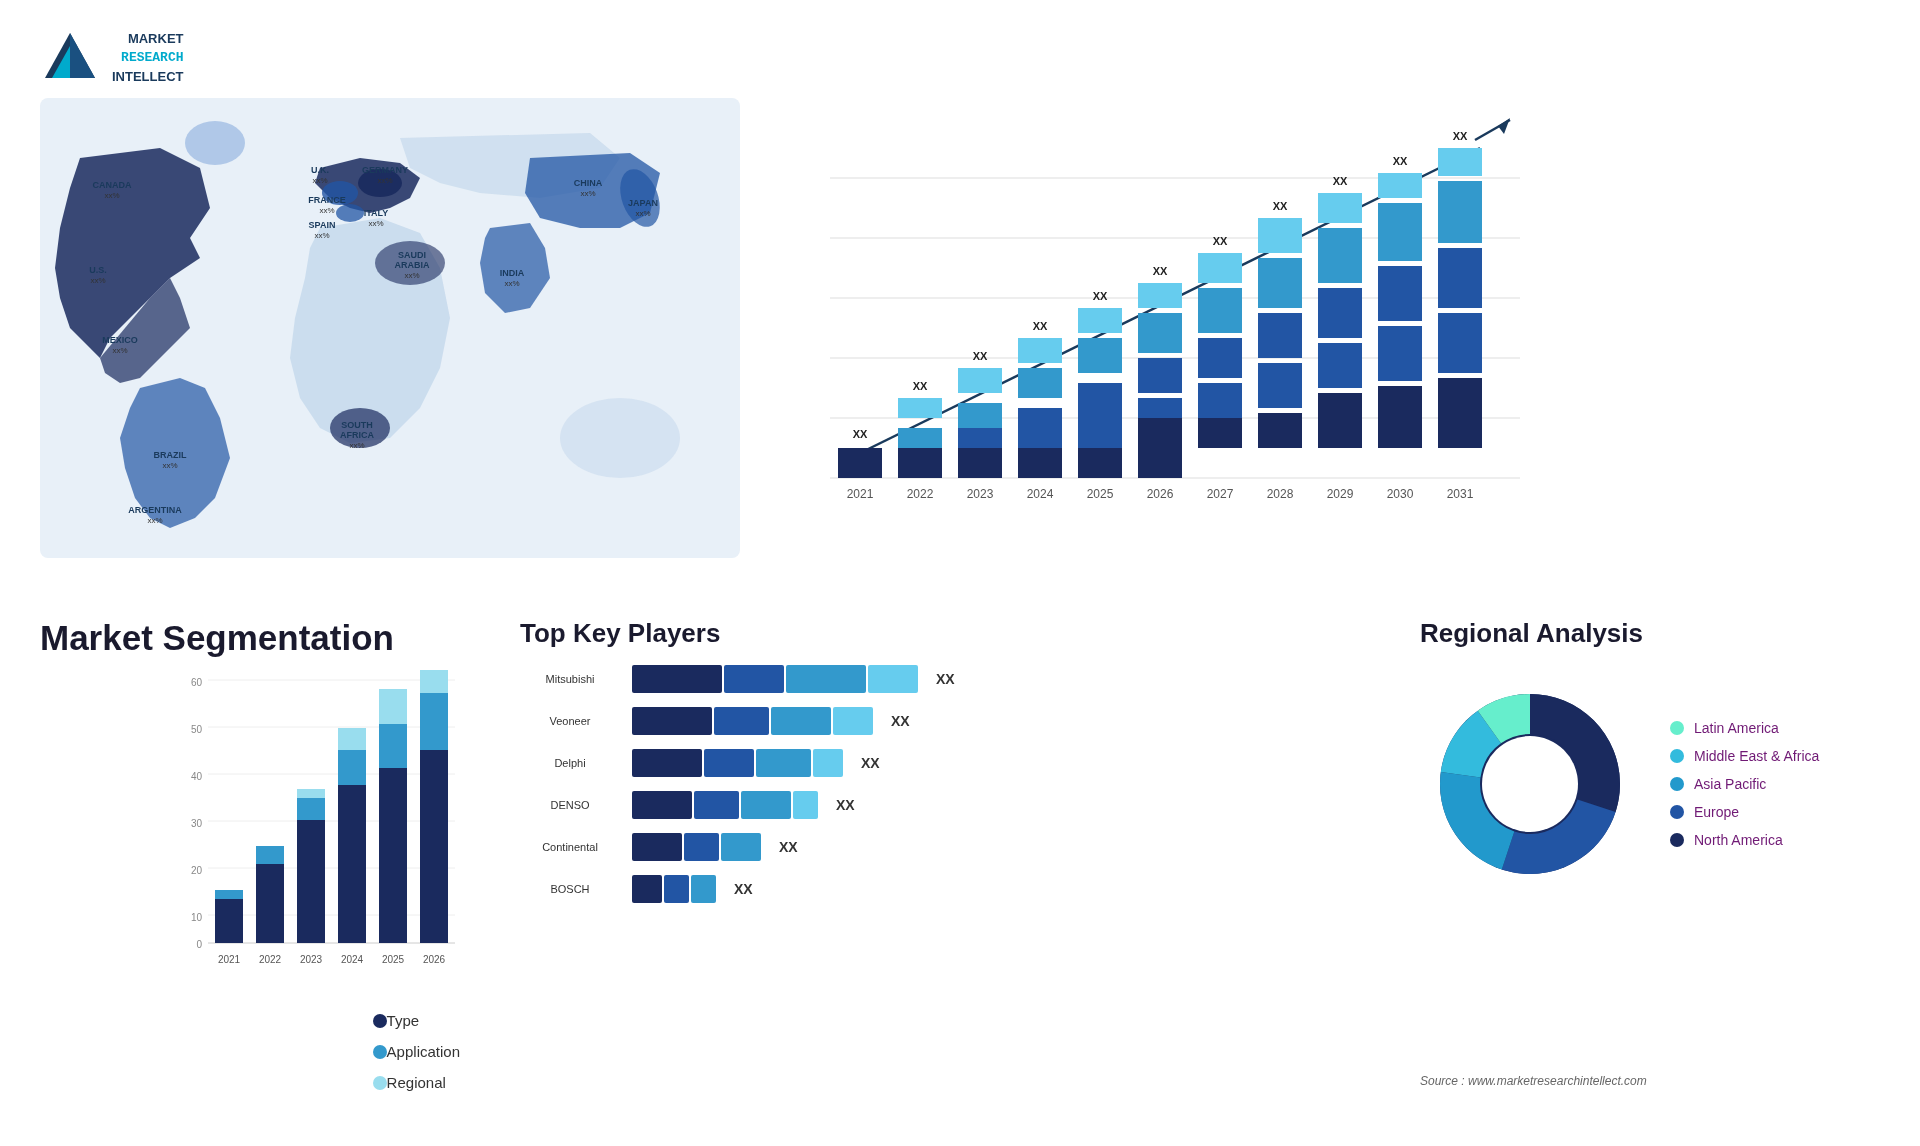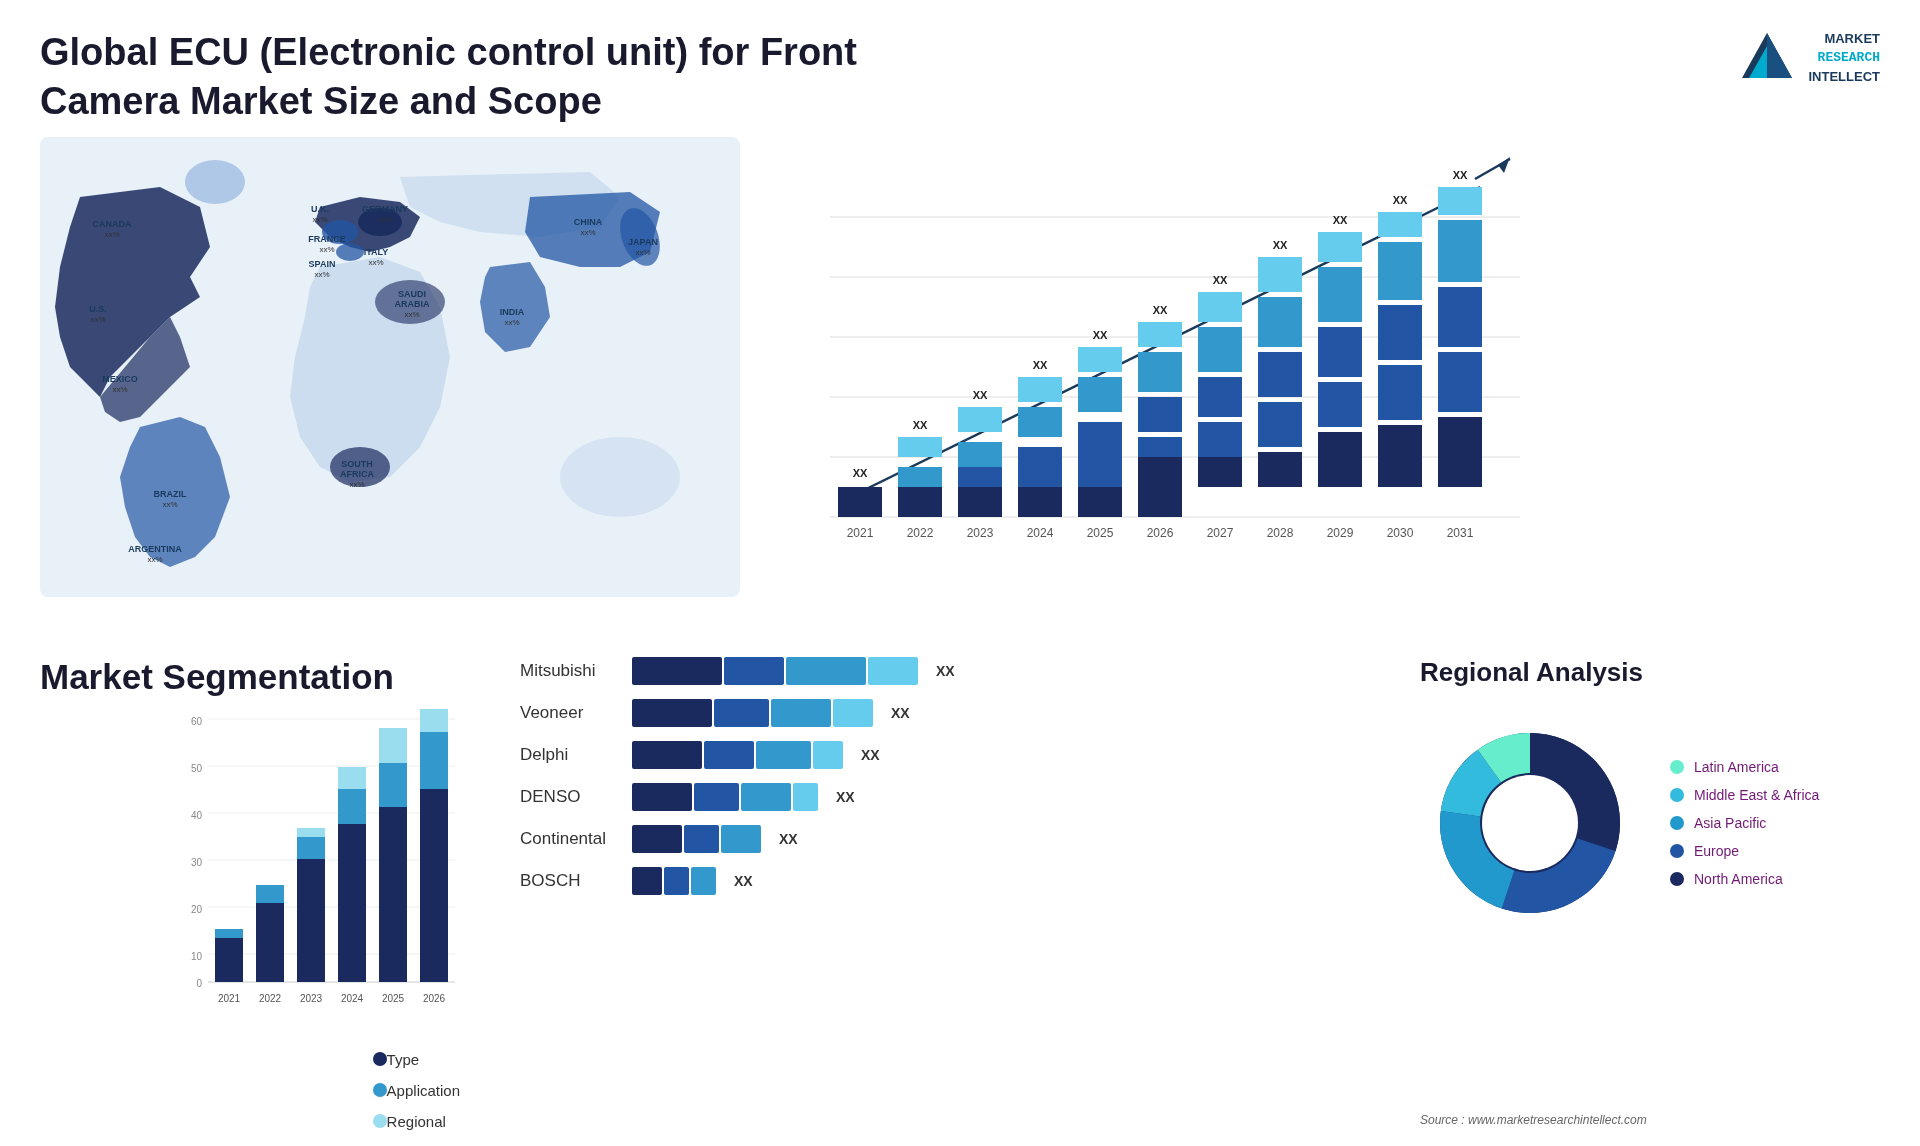--- a/index.html
+++ b/index.html
@@ -114,23 +114,23 @@
 
     
     .player-row {
       display: flex;
       align-items: center;
       margin-bottom: 14px;
       gap: 12px;
     }
     .player-name {
       width: 100px;
-      font-size: 17px;
+      font-size: 11px;
       color: #333;
-      text-align: left;
+      text-align: center;
       flex-shrink: 0;
     }
     .player-bars {
       display: flex;
       height: 28px;
       gap: 2px;
     }
     .player-bar-seg {
       height: 100%;
       border-radius: 2px;
@@ -196,21 +196,20 @@
       width: 14px;
       height: 14px;
       border-radius: 50%;
       flex-shrink: 0;
     }
   </style>
 </head>
 <body>
 
 <div class="header">
-  <h1 class="page-title">Global ECU (Electronic control unit) for Front Camera Market Size and Scope</h1>
   <div class="logo-area">
     <svg class="logo-icon" viewBox="0 0 60 60">
       <polygon points="30,5 55,50 5,50" fill="#1a3a5c"></polygon>
       <polygon points="30,18 48,50 12,50" fill="#00aacc"></polygon>
       <polygon points="30,5 55,50 30,50" fill="#1a5080"></polygon>
     </svg>
     <div class="logo-text">
       <div>MARKET</div>
       <div><span>RESEARCH</span></div>
       <div>INTELLECT</div>
@@ -470,20 +469,21 @@
         </div>
         <div class="seg-legend-item">
           <div class="seg-legend-dot" style="background:#99ddee;"></div>
           <span>Regional</span>
         </div>
       </div>
     </div>
   </div>
 
   <div class="key-players-section">
+    <div class="key-players-title">Top Key Players</div>
 
     <div class="player-row">
       <div class="player-name">Mitsubishi</div>
       <div class="player-bars">
         <div class="player-bar-seg" style="background:#1a2a5e;width:90px;"></div>
         <div class="player-bar-seg" style="background:#2255a4;width:60px;"></div>
         <div class="player-bar-seg" style="background:#3399cc;width:80px;"></div>
         <div class="player-bar-seg" style="background:#66ccee;width:50px;"></div>
       </div>
       <div class="player-value">XX</div>

